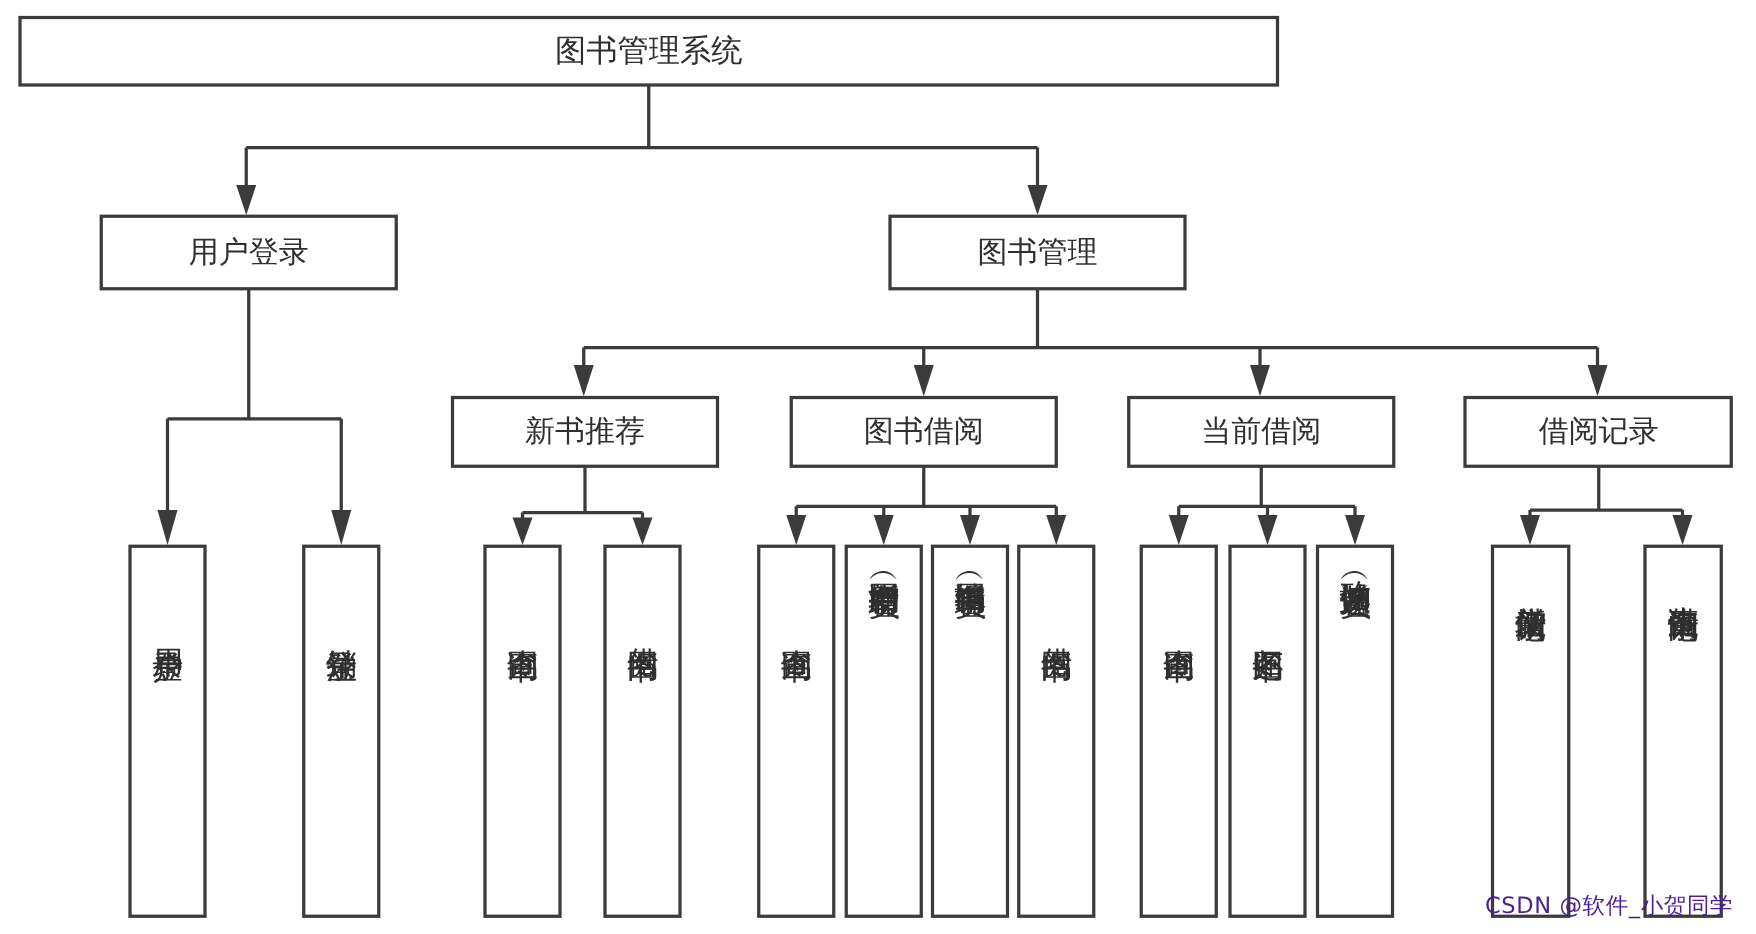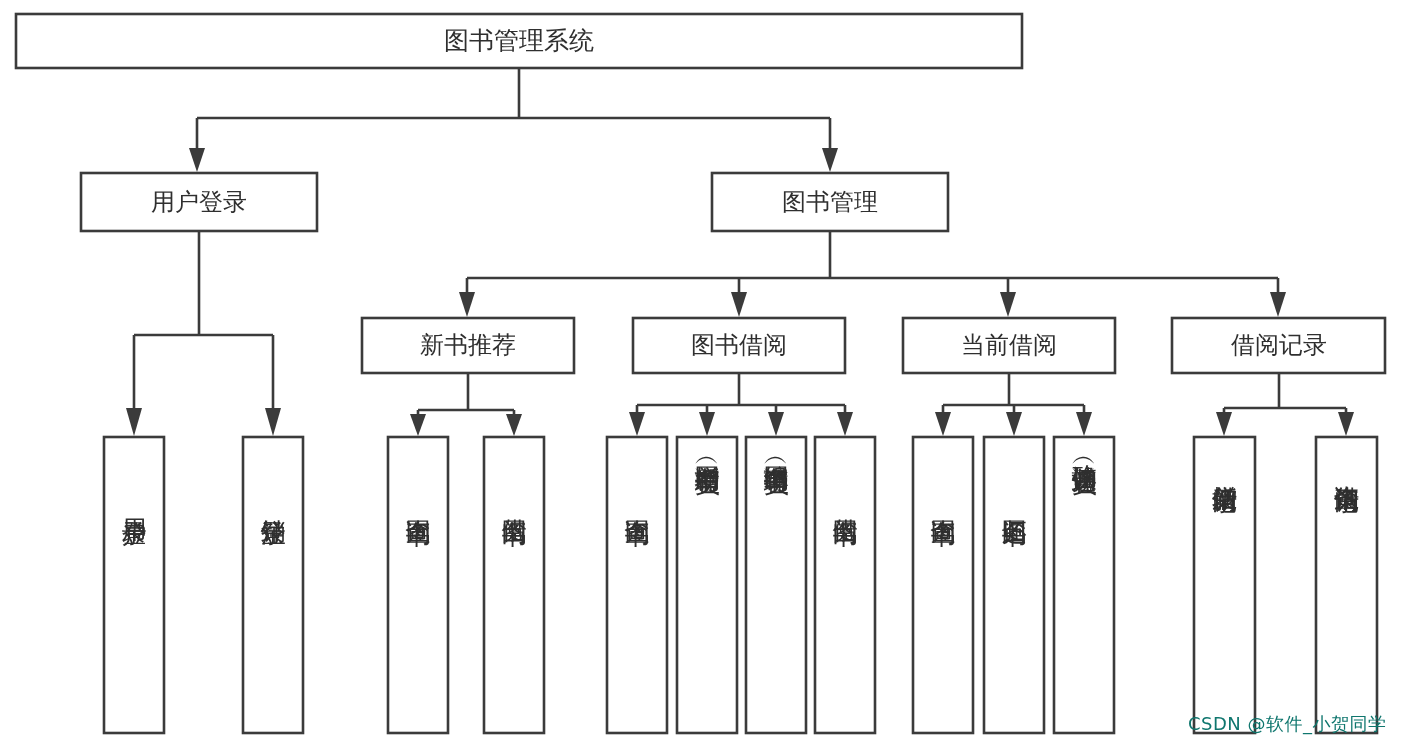--- a/index.html
+++ b/index.html
@@ -26,21 +26,21 @@
   }
   .vlabel{
     writing-mode:vertical-rl;text-orientation:upright;
     font-family:"DejaVu Sans","Liberation Sans",sans-serif;
     font-size:25px;line-height:1.02;color:#2f2f2f;
     letter-spacing:1px;white-space:nowrap;
   }
   .watermark{
     position:absolute;left:1188px;top:712px;
     font-family:"DejaVu Sans","Liberation Sans",sans-serif;
-    font-size:18px;color:#0f766e;white-space:nowrap;letter-spacing:0.5px;
+    font-size:18px;color:#4c1d95;white-space:nowrap;letter-spacing:0.5px;
   }
 </style>
 </head>
 <body>
 
 <div id="stage">
 
   <svg id="diagram" viewBox="0 0 1405 747">
 
     <g>

